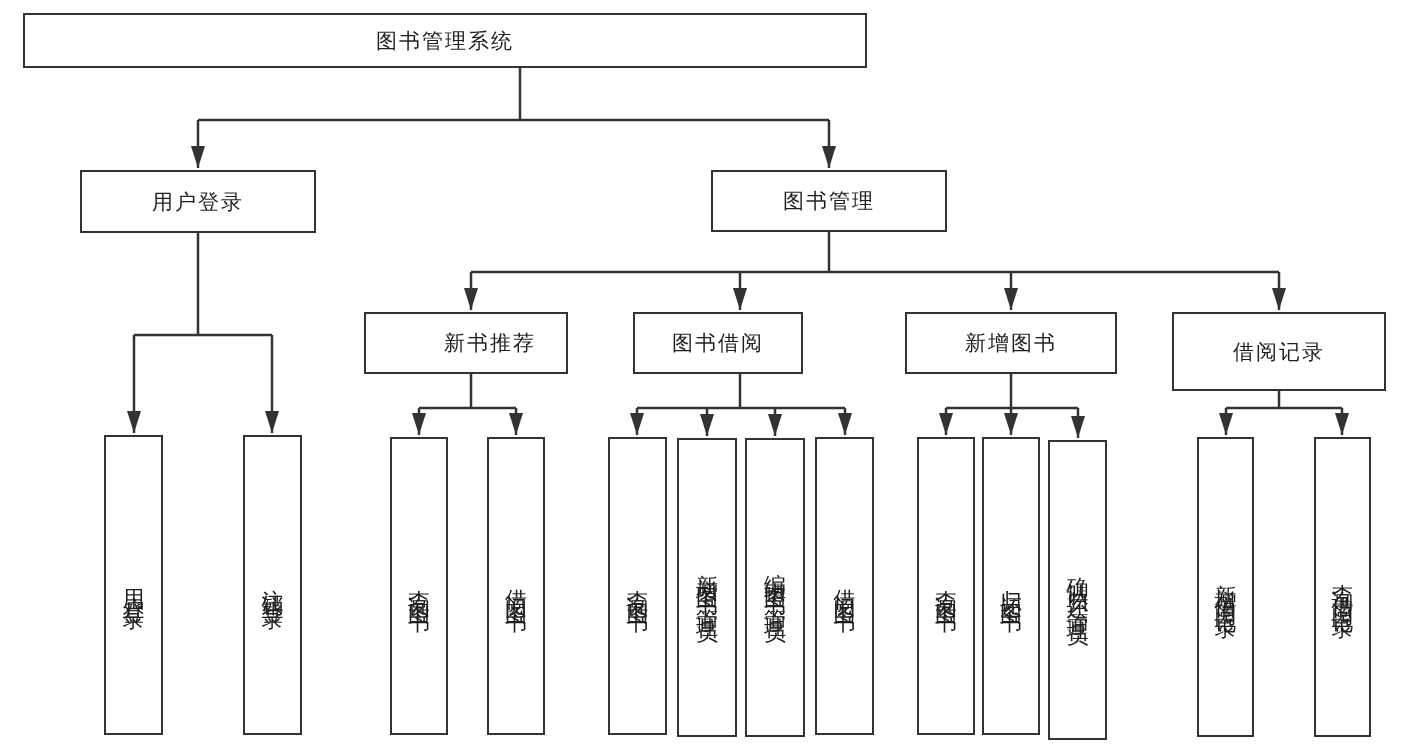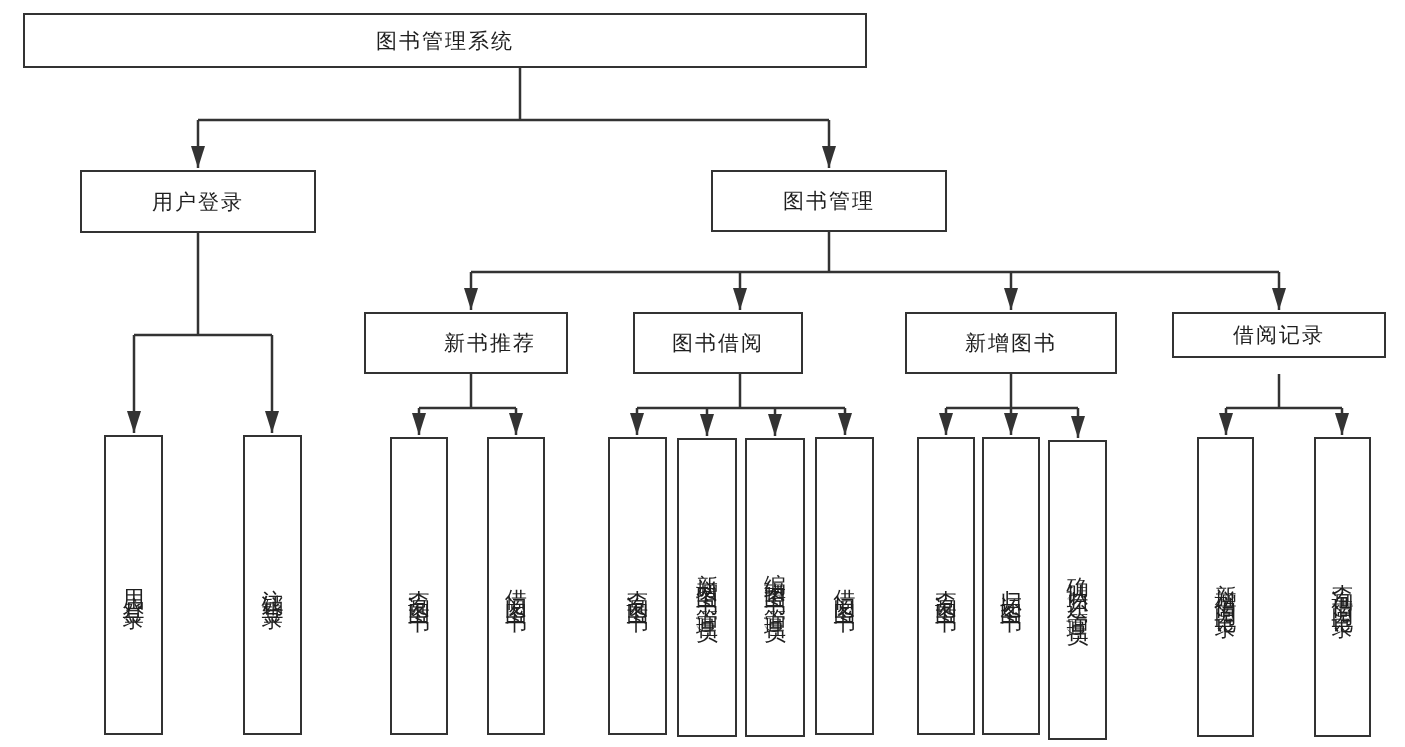--- a/index.html
+++ b/index.html
@@ -100,21 +100,21 @@
   </svg>
 
   <div class="box root-box" style="left:2px; top:13px; width:844px; height:55px;margin-left:21px;">图书管理系统</div>
 
   <div class="box hlabel" style="left:80px; top:170px; width:236px; height:63px;">用户登录</div>
   <div class="box hlabel" style="left:711px; top:170px; width:236px; height:62px;">图书管理</div>
 
   <div class="box hlabel" style="left:364px; top:312px; width:204px; height:62px;padding-left:48px;">新书推荐</div>
   <div class="box hlabel" style="left:633px; top:312px; width:170px; height:62px;">图书借阅</div>
   <div class="box hlabel" style="left:905px; top:312px; width:212px; height:62px;">新增图书</div>
-  <div class="box hlabel" style="left:1172px; top:312px; width:214px; height:46px;">借阅记录</div>
+  <div class="box hlabel" style="left:1172px; top:312px; width:214px; height:79px;">借阅记录</div>
 
   <div class="box" style="left:104px; top:435px; width:59px; height:300px;">
     <span class="vt">用户登录</span>
   </div>
   <div class="box" style="left:243px; top:435px; width:59px; height:300px;">
     <span class="vt">注销登录</span>
   </div>
 
   <div class="box" style="left:390px; top:437px; width:58px; height:298px;">
     <span class="vt">查询图书</span>

